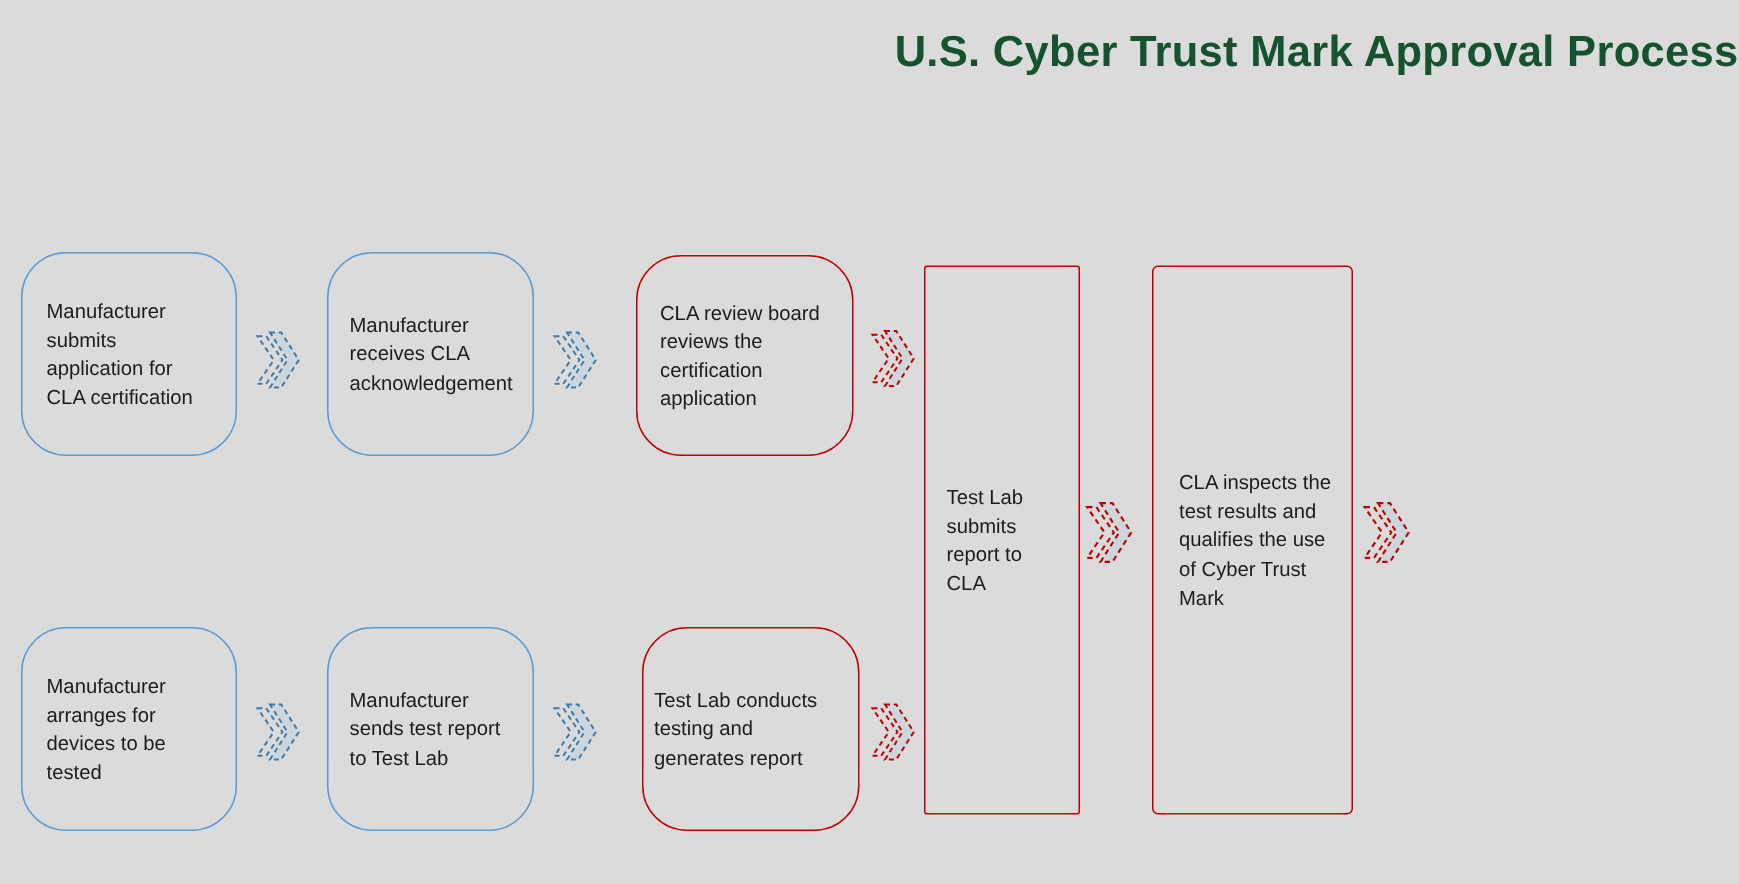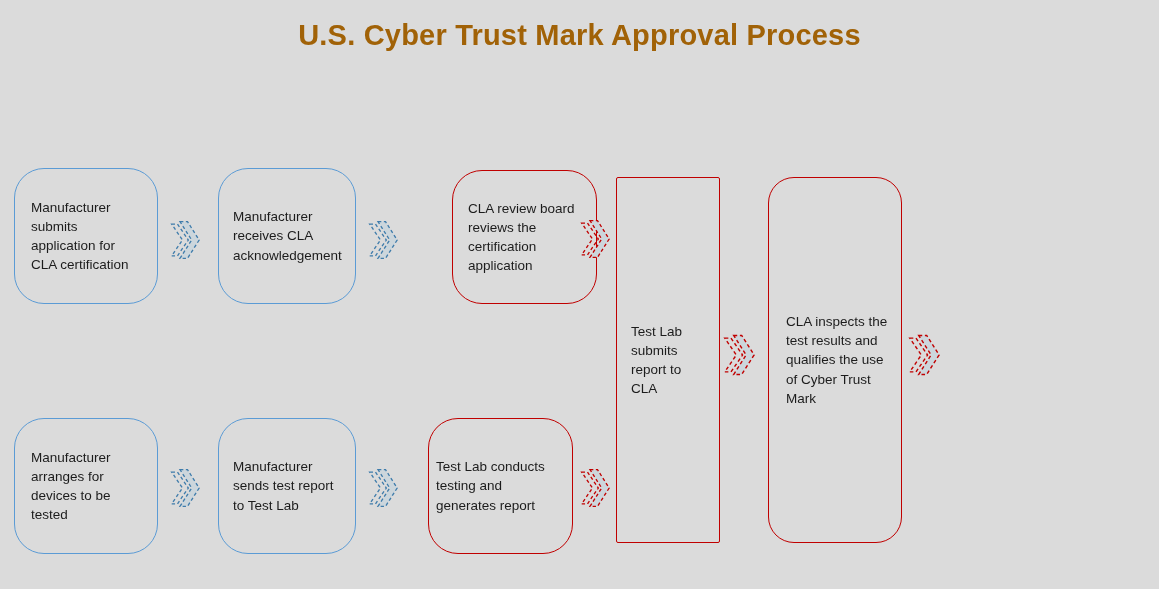--- a/index.html
+++ b/index.html
@@ -1,37 +1,37 @@
 <!DOCTYPE html>
 <html><head>
 <meta charset="utf-8">
 <style>
   html,body{margin:0;padding:0;background:#dbdbdb;font-family:"Liberation Sans",sans-serif;}
   .canvas{position:relative;width:1159px;height:589px;background:#dbdbdb;overflow:hidden;}
 
-  .page-title{position:absolute;left:0;top:19px;width:100%;text-align:center;
-    font-size:29px;font-weight:700;color:#a16207;letter-spacing:.2px;margin:0;}
+  .page-title{position:absolute;left:0;top:19px;width:100%;text-align:right;
+    font-size:29px;font-weight:700;color:#14532d;letter-spacing:.2px;margin:0;}
 
   .box{position:absolute;box-sizing:border-box;display:flex;align-items:center;
     border:1.6px solid #000;background:transparent;}
   .box.blue{border-color:#5b9bd5;}
   .box.red{border-color:#c00000;}
   .box-label{font-size:13.5px;line-height:1.42;color:#1c1c1c;white-space:pre-line;}
 
   
   #box-submit-application{left:14px;top:168px;width:144px;height:136px;border-radius:30px;padding:6px 24px 6px 16px;}
   #box-receive-ack{left:218px;top:168px;width:138px;height:136px;border-radius:30px;padding:6px 6px 6px 14px;}
-  #box-review-board{left:452px;top:170px;width:145px;height:134px;border-radius:30px;padding:6px 18px 6px 15px;}
+  #box-review-board{left:424px;top:170px;width:145px;height:134px;border-radius:30px;padding:6px 18px 6px 15px;}
   
   #box-arrange-devices{left:14px;top:418px;width:144px;height:136px;border-radius:30px;padding:6px 26px 6px 16px;}
   #box-send-report{left:218px;top:418px;width:138px;height:136px;border-radius:30px;padding:6px 8px 6px 14px;}
   #box-conduct-testing{left:428px;top:418px;width:145px;height:136px;border-radius:30px;padding:6px 12px 6px 7px;}
   
   #box-submit-report-cla{left:616px;top:177px;width:104px;height:366px;border-radius:2px;padding:6px 24px 6px 14px;}
-  #box-inspect-results{left:768px;top:177px;width:134px;height:366px;border-radius:26px;padding:6px 8px 6px 17px;}
+  #box-inspect-results{left:768px;top:177px;width:134px;height:366px;border-radius:4px;padding:6px 8px 6px 17px;}
   
   #box-publish-results{left:947px;top:208px;width:208px;height:293px;border-radius:46px;
     padding:112px 12px 10px 18px;display:block;}
   #box-publish-results .laptop-wrap{margin:20px auto 0 auto;width:116px;height:74px;}
 
   
   .note-box{position:absolute;left:218px;top:328px;width:356px;height:64px;box-sizing:border-box;
     border:1.5px dashed #c00000;border-radius:14px;display:flex;align-items:center;padding:0 14px 0 14px;}
   .note-text{font-size:13.5px;font-style:italic;color:#1c1c1c;line-height:1.45;white-space:pre-line;}
 

